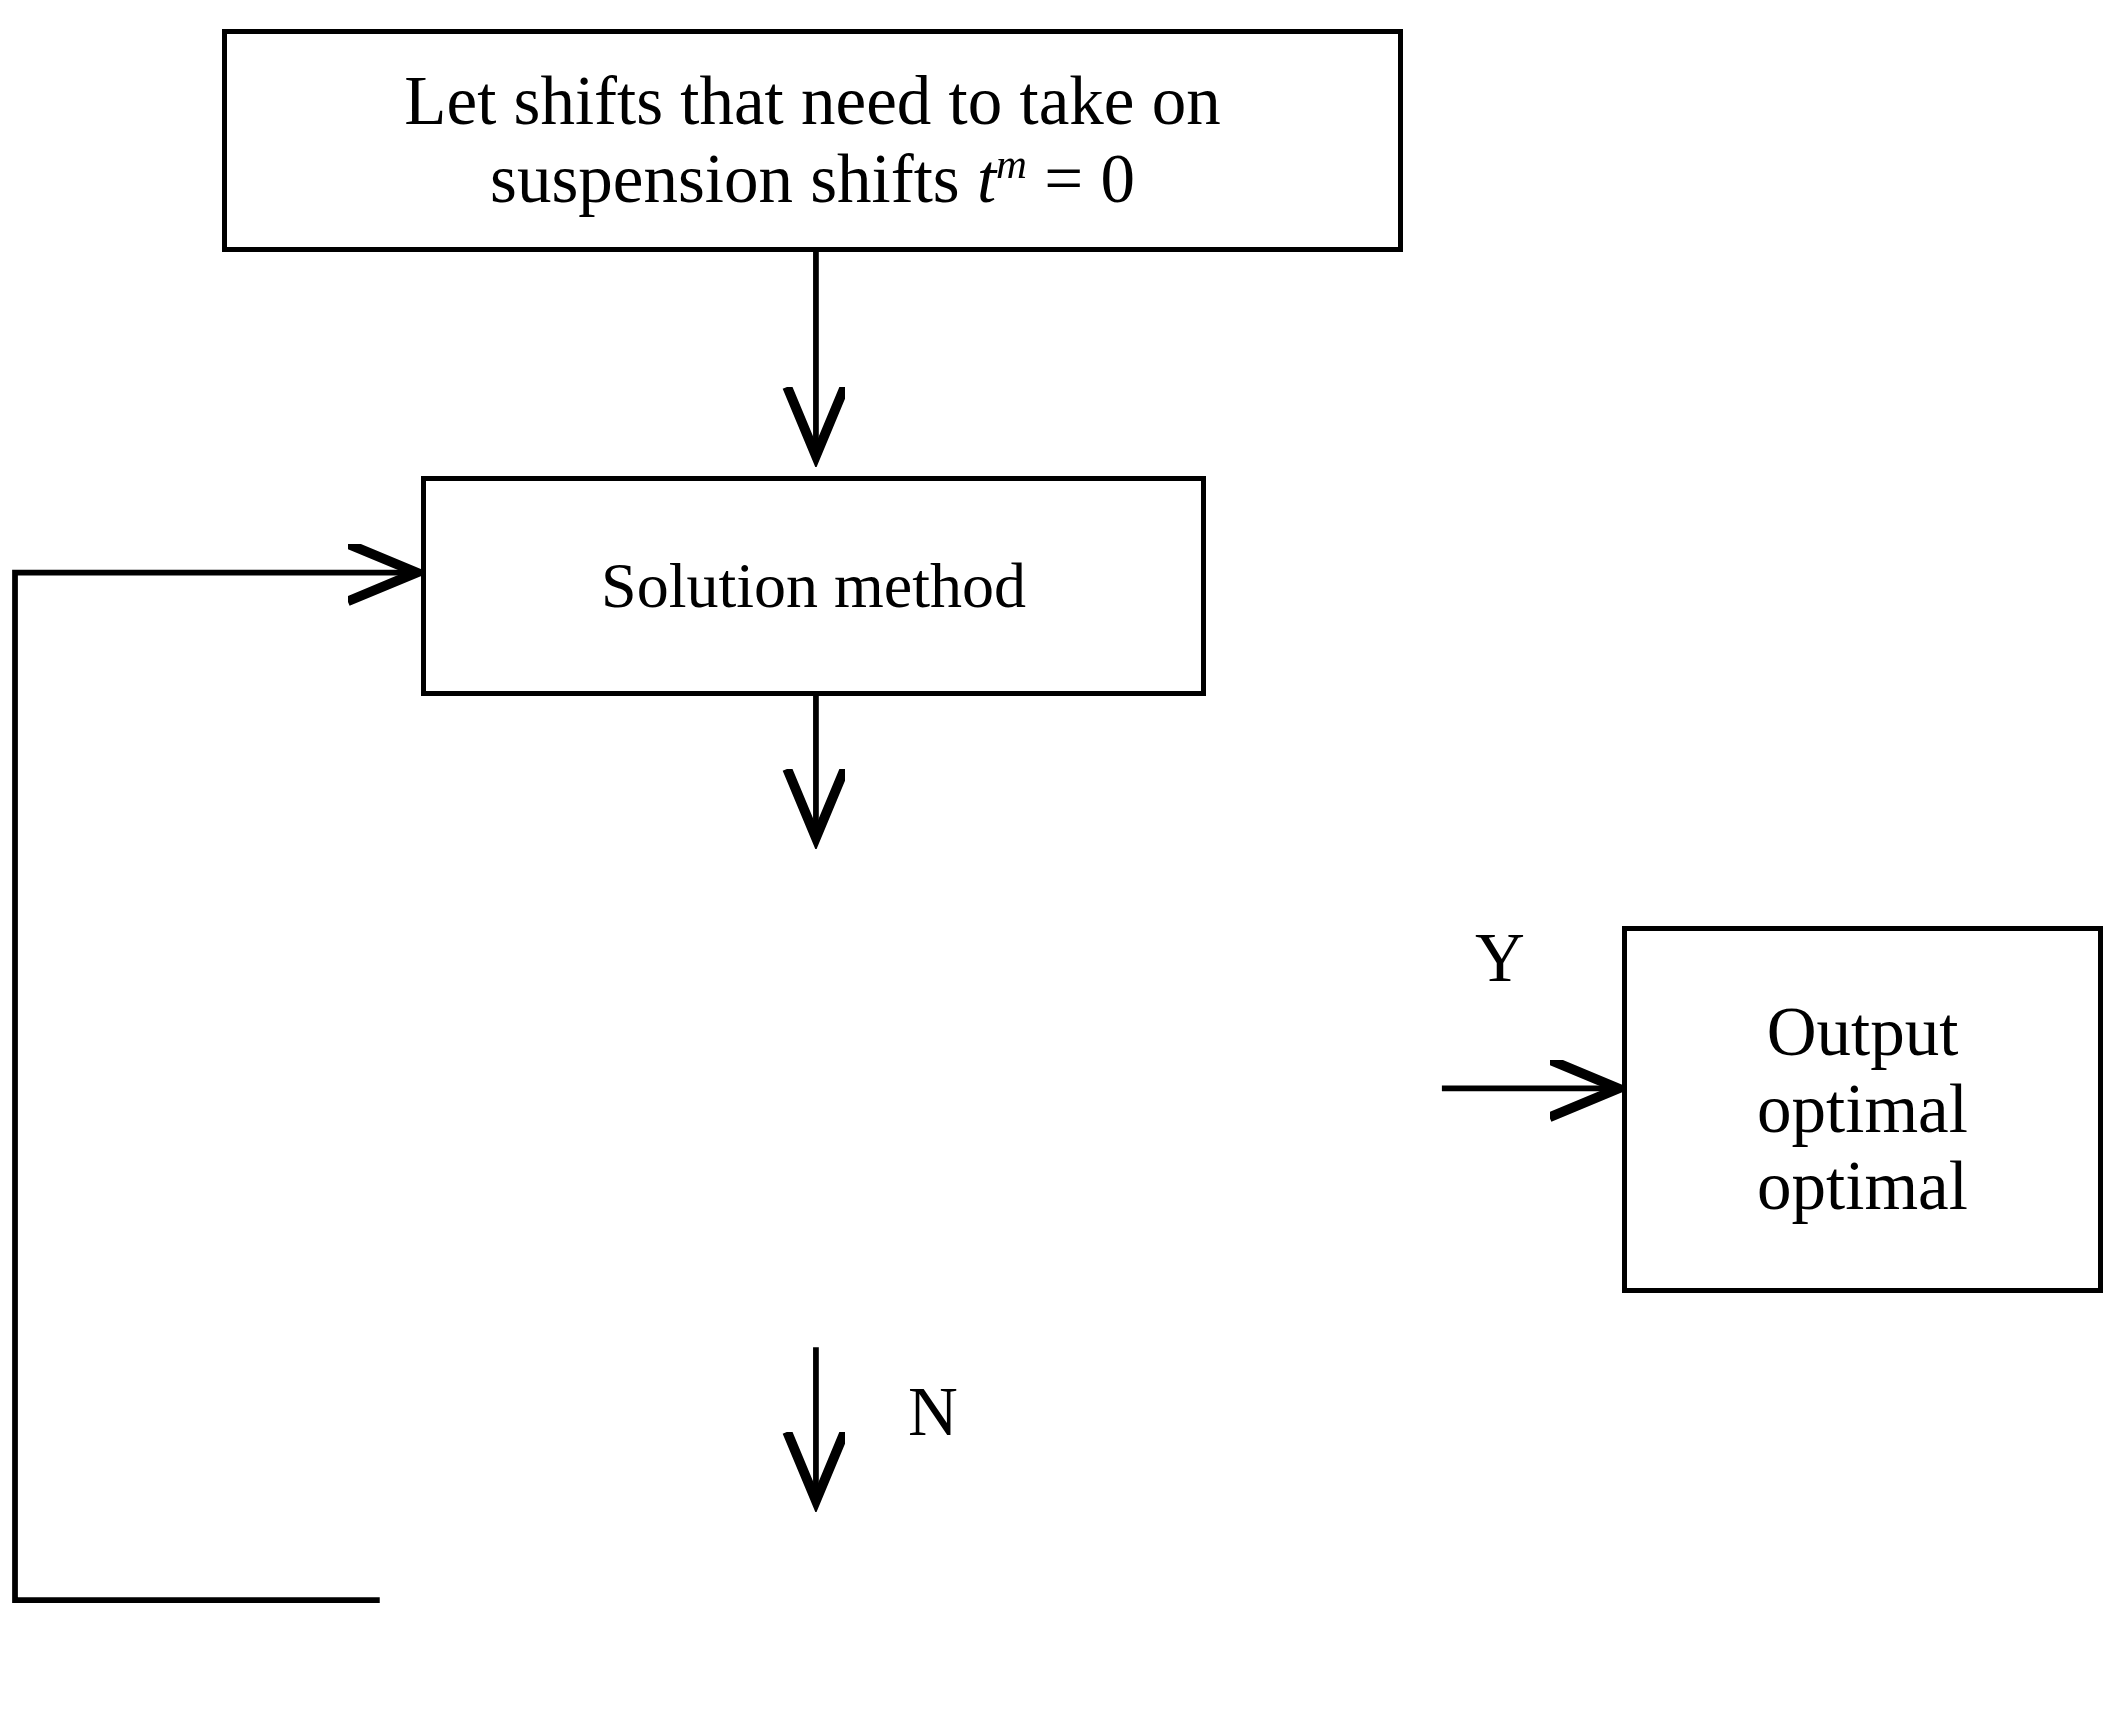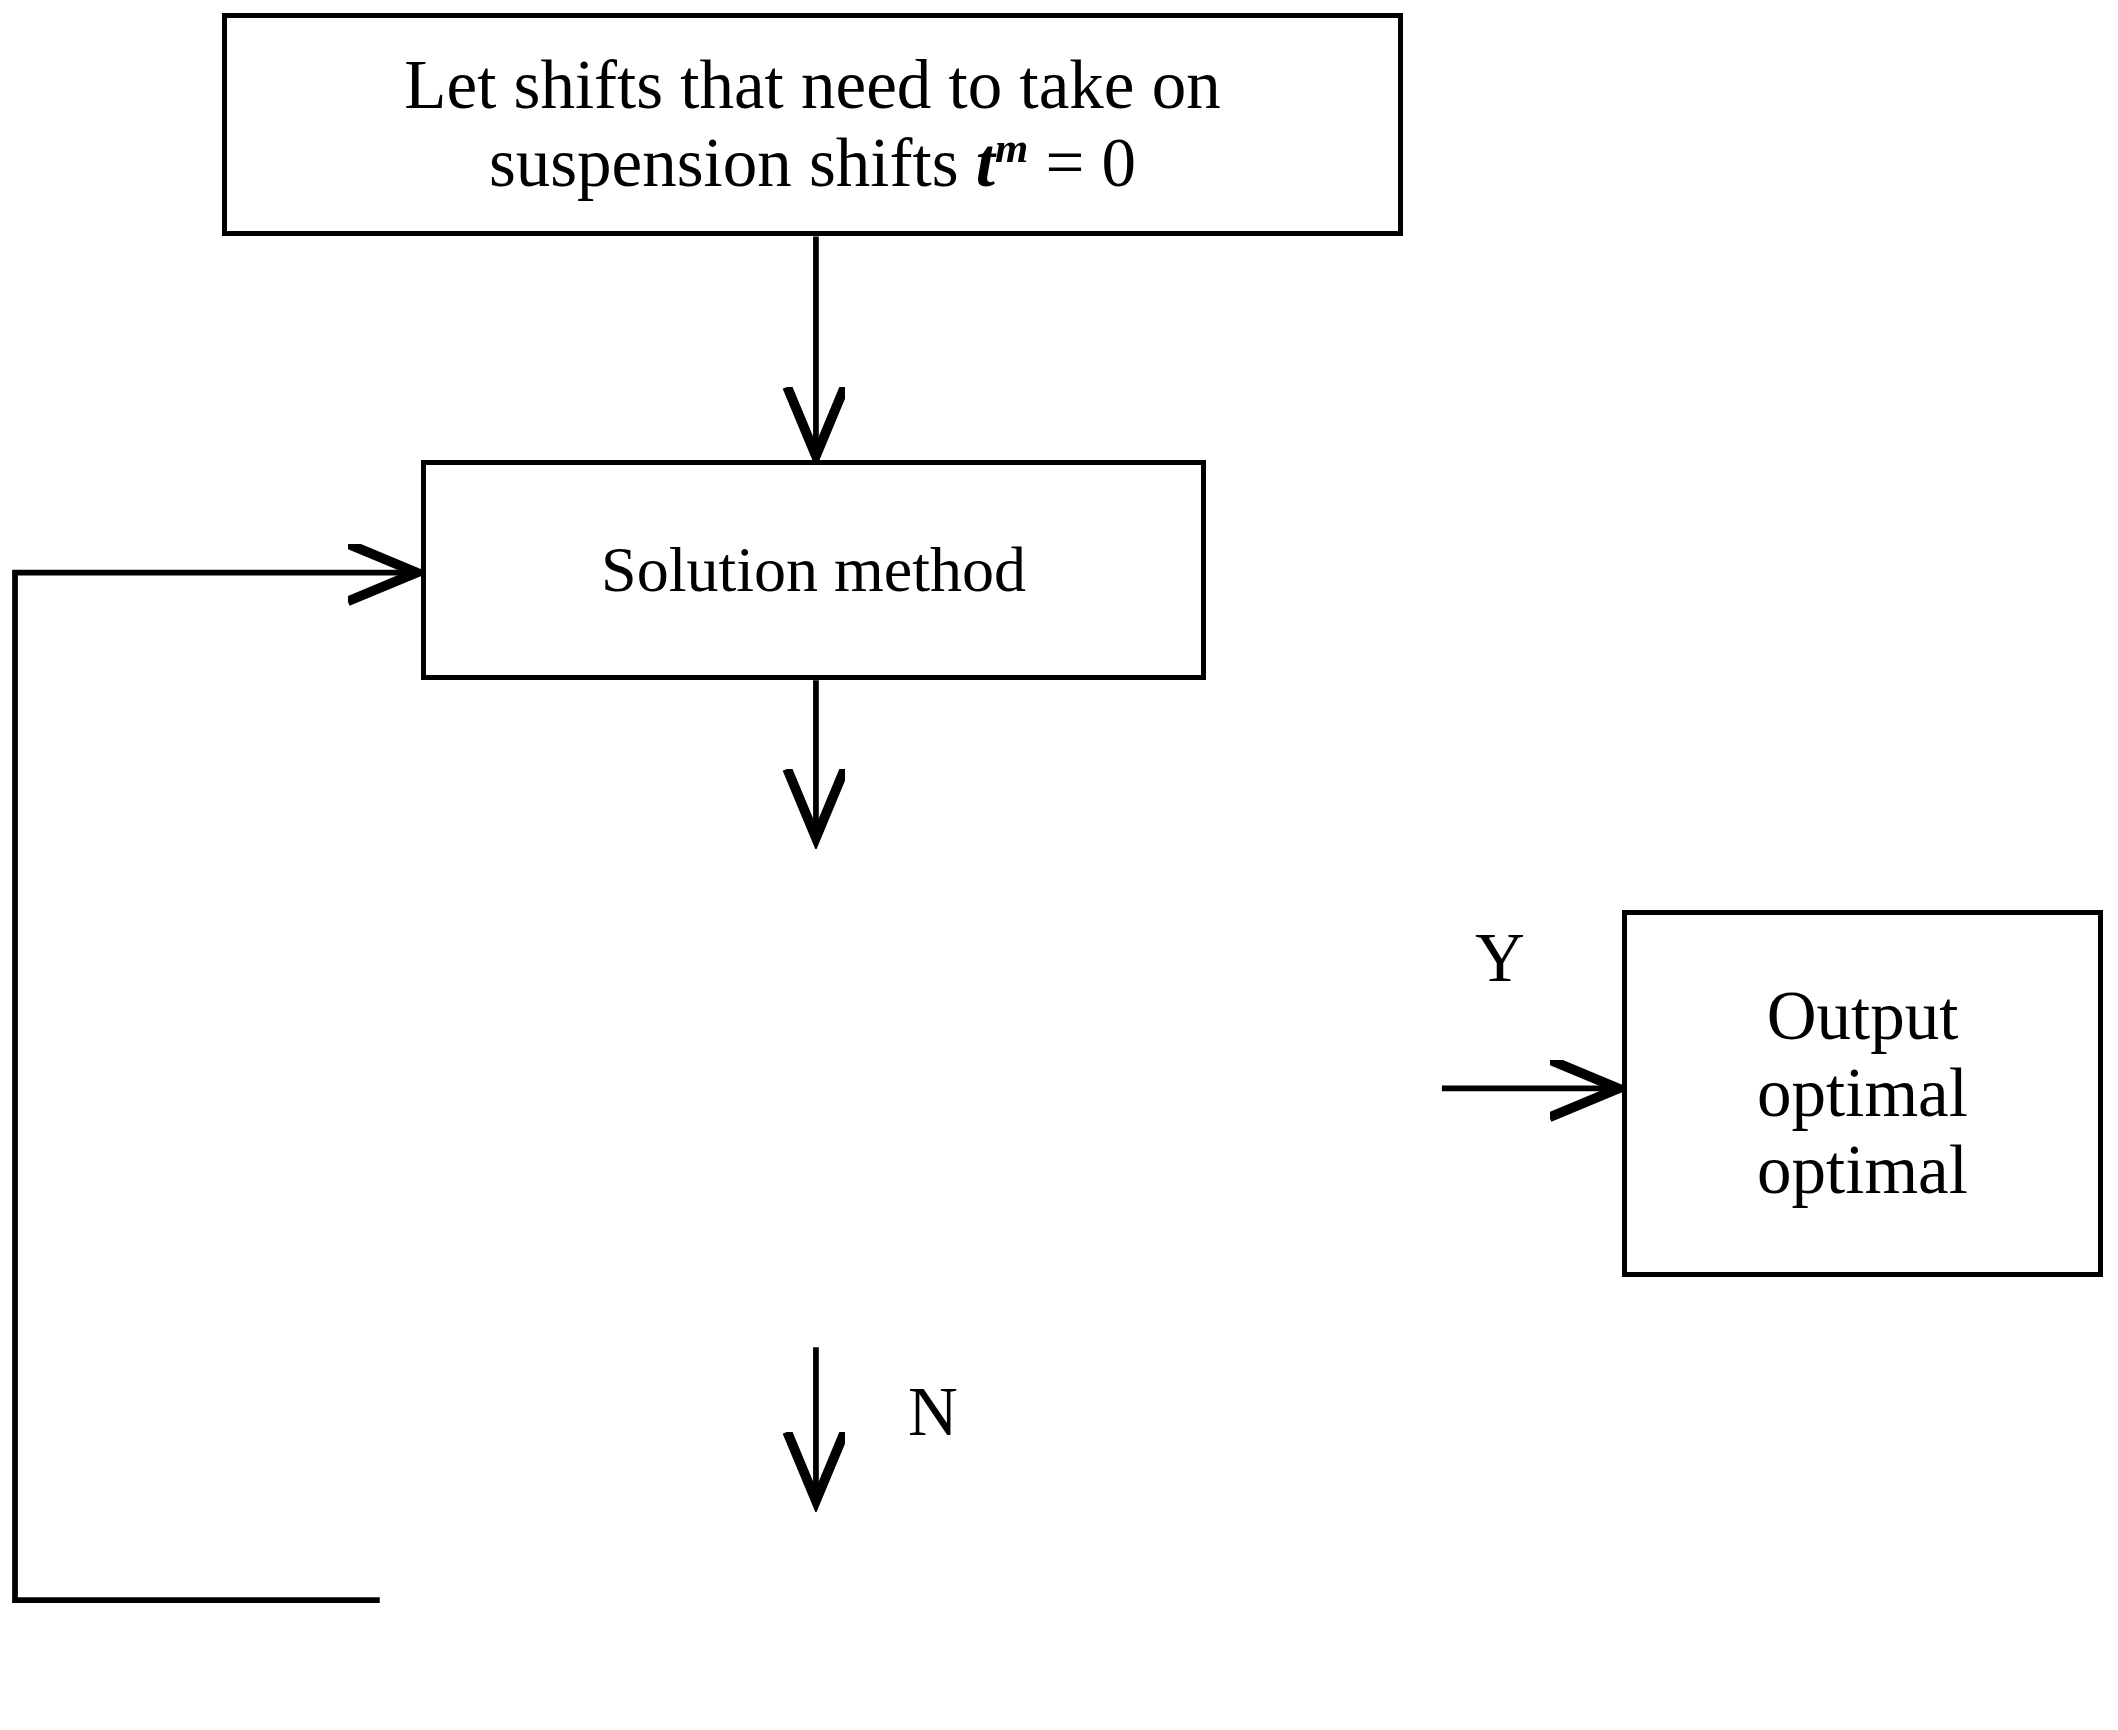--- a/index.html
+++ b/index.html
@@ -27,20 +27,21 @@
   }
   .node {
     position: absolute;
     box-sizing: border-box;
     display: flex;
     align-items: center;
     justify-content: flex-start;
     text-align: center;
     line-height: 1.12;
     color: #000000;
+    margin-top: 16px;
   }
   .rect {
     border: 5.8px solid #000000;
     background: #ffffff;
   }
   .node .txt {
     display: block;
     width: 100%;
     padding: 0 8.2px;
   }
@@ -78,21 +79,20 @@
     color: #000000;
   }
   #label-yes { left: 1475px; top: 924px; }
   #label-no  { left: 908px; top: 1378px; }
 
   
   .math {
     font-family: "Liberation Serif", "DejaVu Serif", serif;
     font-style: italic;
     white-space: nowrap;
-    font-weight: bold;
   }
   .math sup {
     font-size: 0.62em;
     font-style: italic;
     vertical-align: super;
     line-height: 0;
   }
   .op {
     font-style: normal;
     font-family: "Liberation Serif", "DejaVu Serif", serif;

